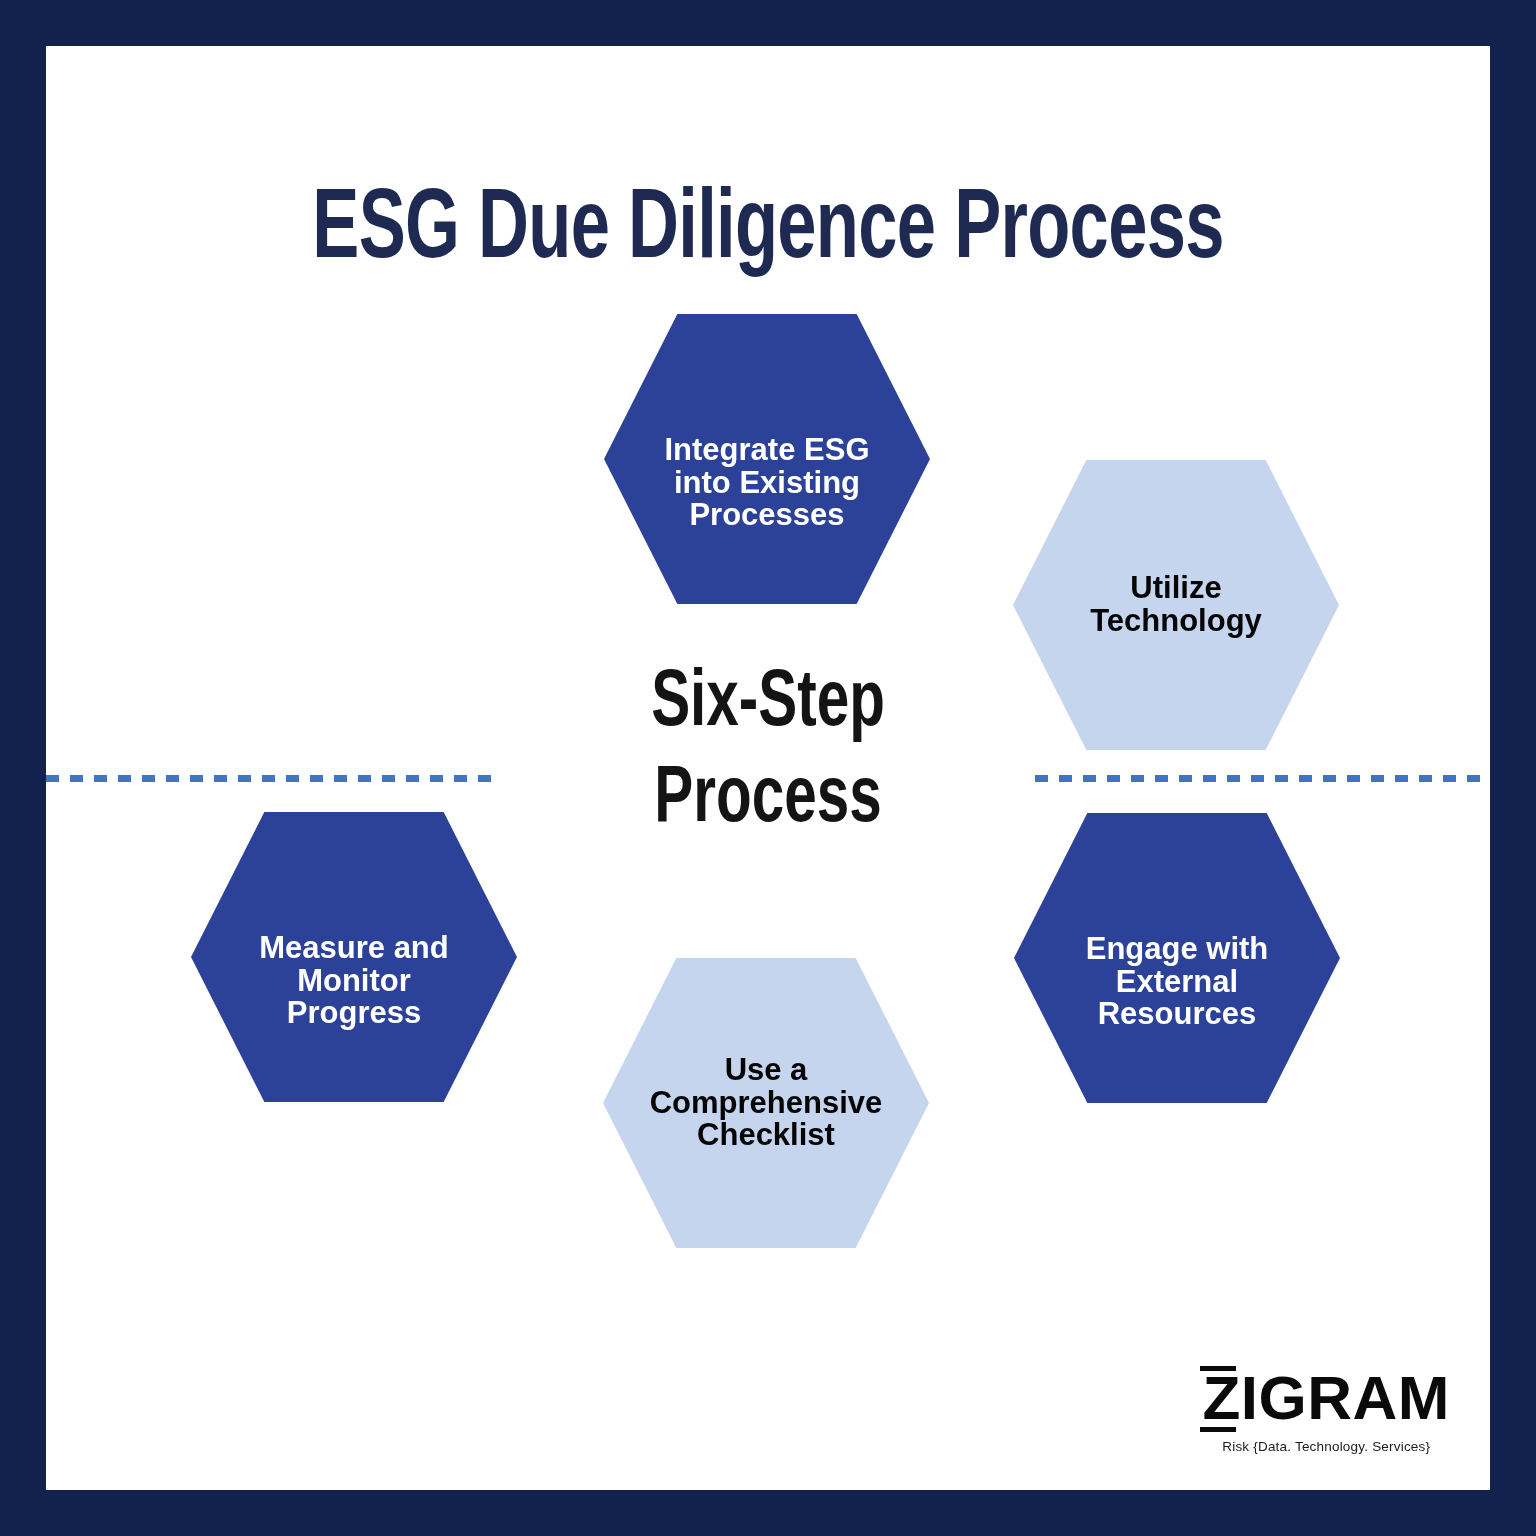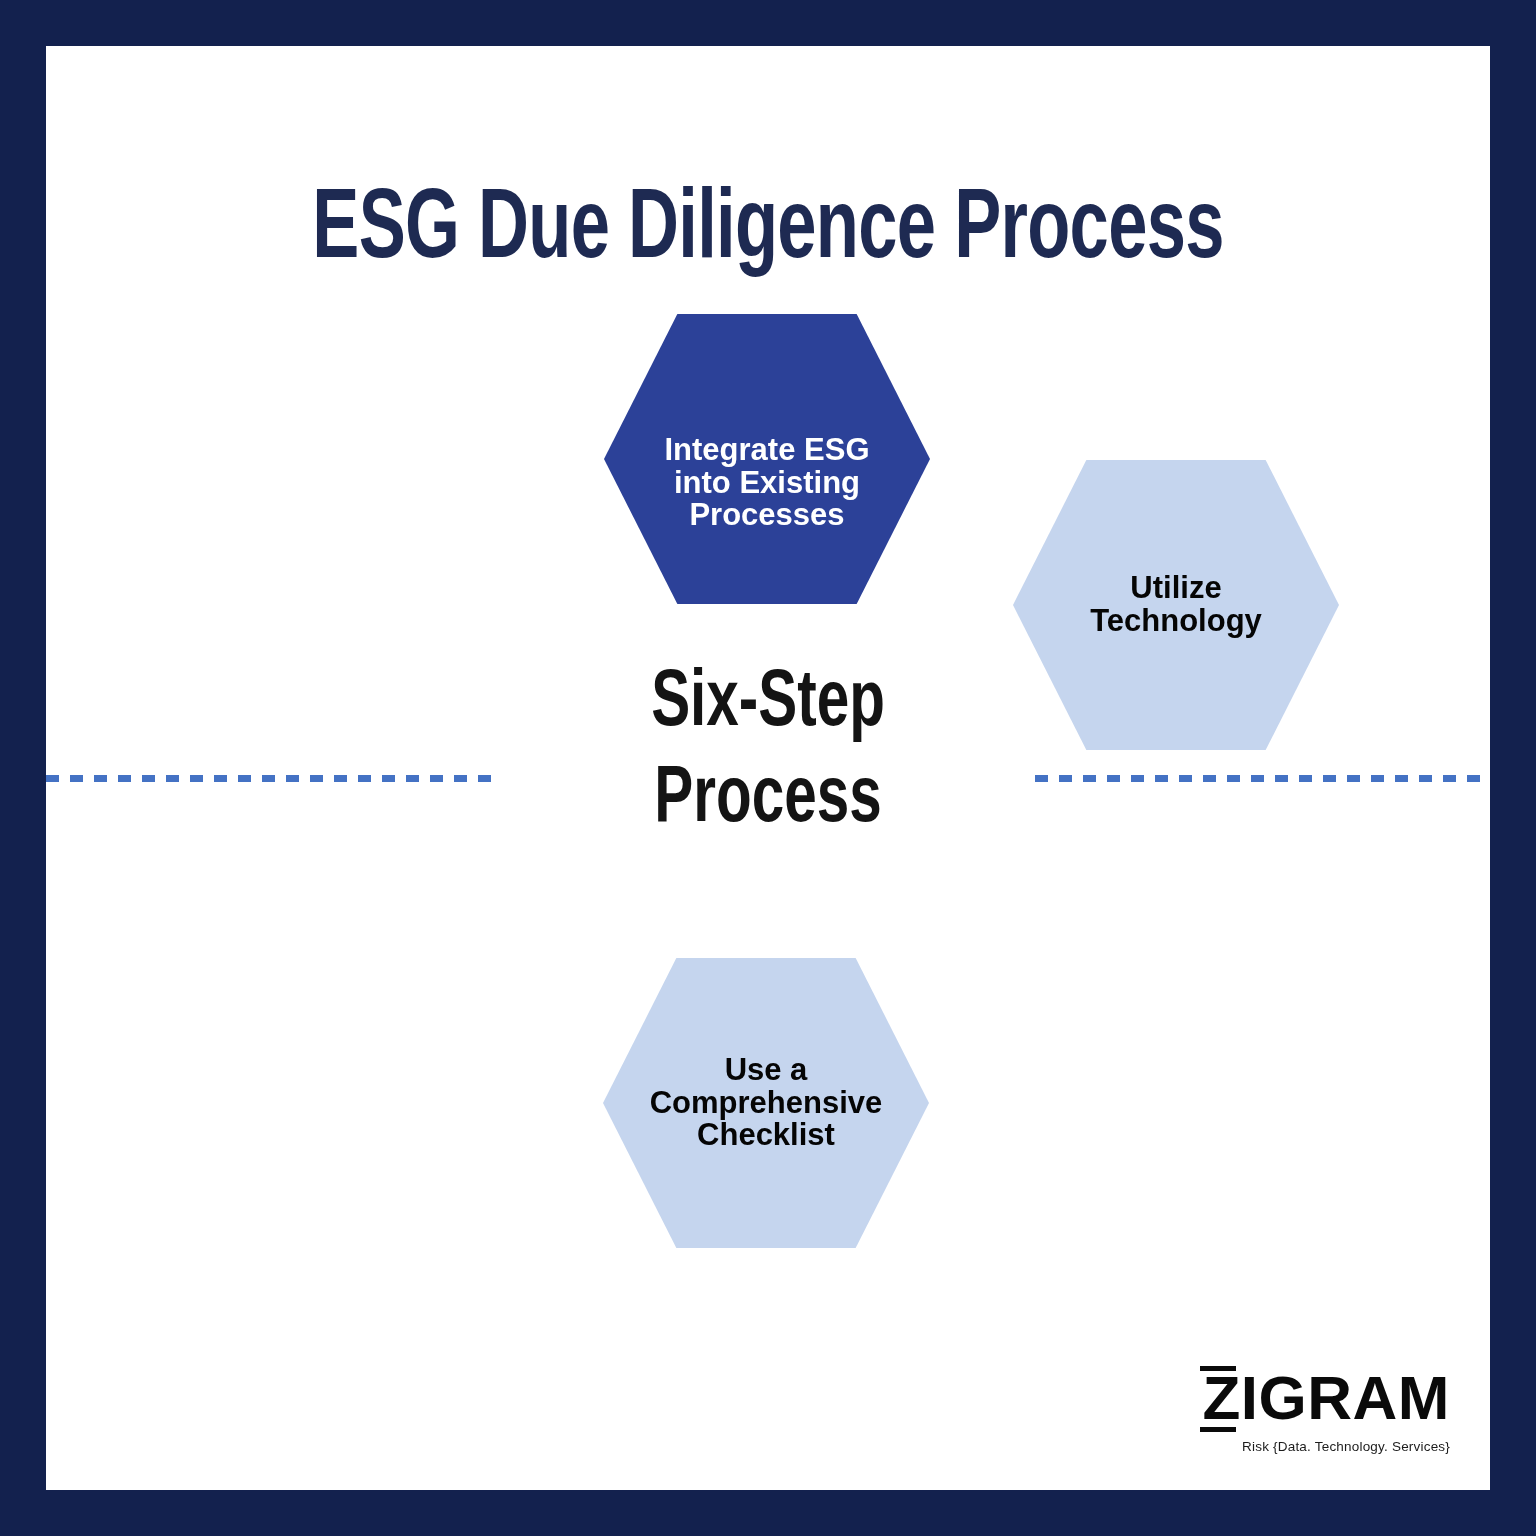--- a/index.html
+++ b/index.html
@@ -112,21 +112,20 @@
     background: var(--logo-color);
   }
   .zbar-top    { top: 1px; }
   .zbar-bottom { bottom: 0px; }
   .tagline {
     margin-top: 7px;
     font-size: 13.5px;
     font-weight: normal;
     letter-spacing: 0.2px;
     color: #1c1c1c;
-    text-align: right;
   }
 </style>
 </head>
 <body>
 
 <div class="canvas">
 
   <h1 class="title">ESG Due Diligence Process</h1>
 
 
@@ -134,27 +133,37 @@
     <span class="hex-label">Integrate ESG
 into Existing
 Processes</span>
   </div>
 
   <div class="hex hex-light pos-right-top">
     <span class="hex-label">Utilize
 Technology</span>
   </div>
 
+  <div class="hex hex-dark pos-left-bottom">
+    <span class="hex-label">Measure and
+Monitor
+Progress</span>
+  </div>
 
   <div class="hex hex-light pos-bottom-center">
     <span class="hex-label">Use a
 Comprehensive
 Checklist</span>
   </div>
 
+  <div class="hex hex-dark pos-right-bottom">
+    <span class="hex-label">Engage with
+External
+Resources</span>
+  </div>
 
   <div class="dash-line dash-left"></div>
   <div class="dash-line dash-right"></div>
 
   <div class="center-label">
     <div>Six-Step</div>
     <div>Process</div>
   </div>
 
   <div class="logo">

